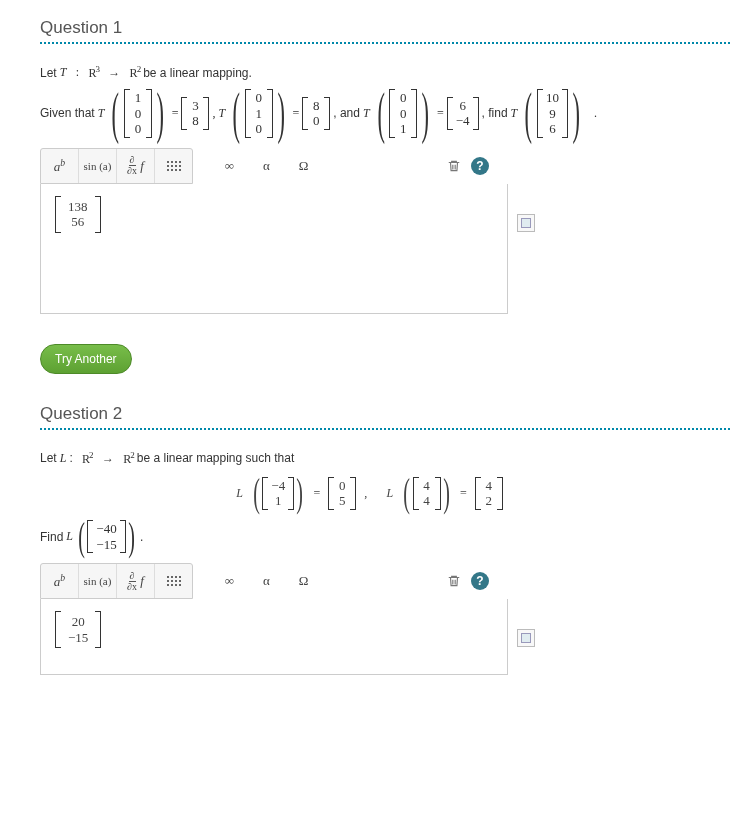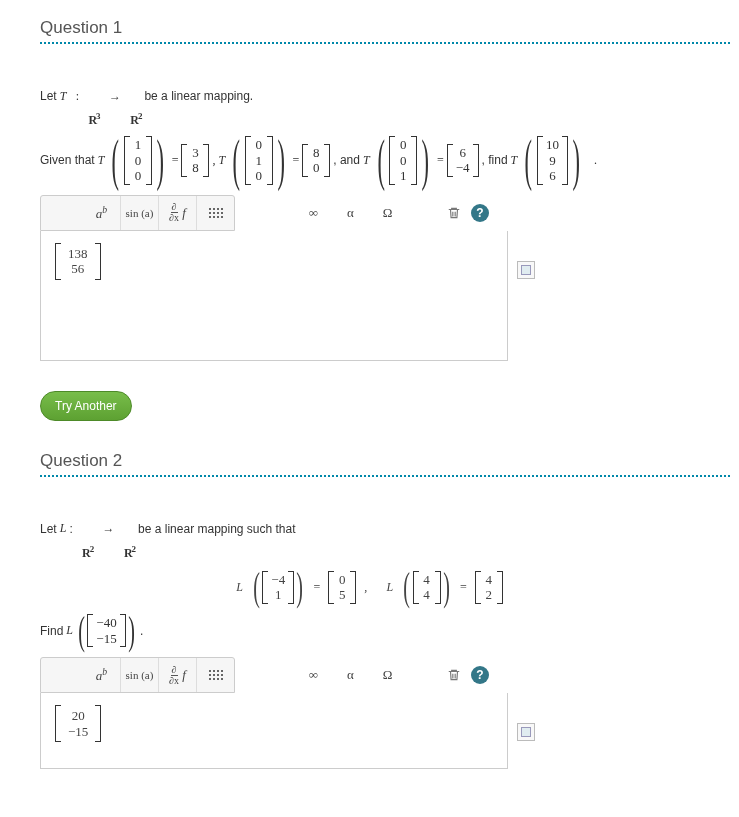--- a/index.html
+++ b/index.html
@@ -33,23 +33,22 @@
     }
     .math-italic {
       font-family: 'Times New Roman', serif;
       font-style: italic;
     }
     .math-upright {
       font-family: 'Times New Roman', serif;
     }
     .blackboard {
       font-family: 'Times New Roman', serif;
-      font-weight: bold;
+      font-weight: normal;
       letter-spacing: -1px;
-      margin-top: 47px;
     }
     sup { font-size: 0.75em; }
     .paren-wrap {
       display: inline-flex;
       align-items: center;
     }
     .big-paren {
       font-family: 'Times New Roman', serif;
       display: inline-block;
       line-height: 0.8;
@@ -84,21 +83,20 @@
       display: flex;
       align-items: center;
       margin-top: 10px;
       width: 450px;
     }
     .tb-buttons {
       display: flex;
       border: 1px solid #ccc;
       border-radius: 3px 3px 0 0;
       background: #f6f6f6;
-      padding-left: 42px;
     }
     .tb-btn {
       width: 37px;
       height: 34px;
       display: flex;
       align-items: center;
       justify-content: center;
       border-right: 1px solid #ddd;
       color: #444;
       font-family: 'Times New Roman', serif;

